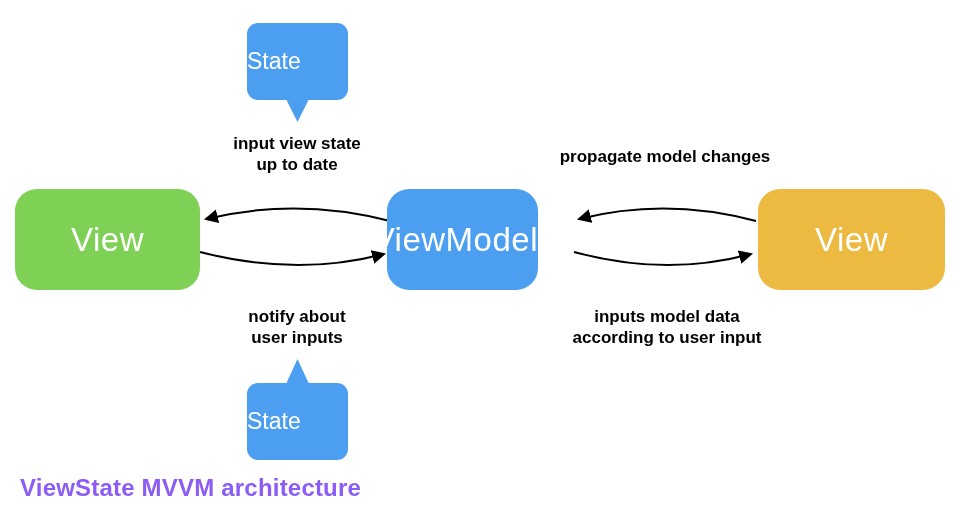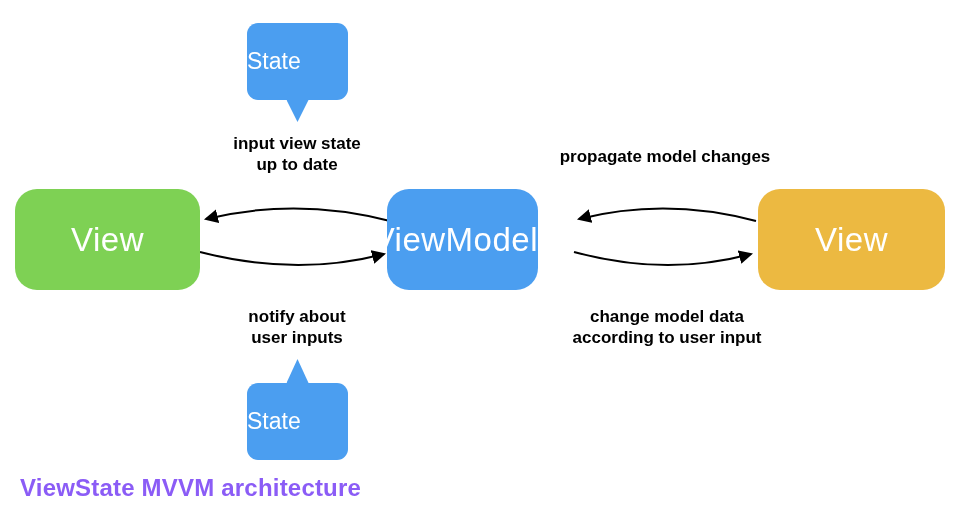--- a/index.html
+++ b/index.html
@@ -122,18 +122,18 @@
   </div>
   <div class="node" id="node-model" style="background-color: rgb(236, 185, 65);">
     <span>View</span>
   </div>
 
   <div class="edge-label" id="label-keep">input view state
 up to date</div>
   <div class="edge-label" id="label-notify">notify about
 user inputs</div>
   <div class="edge-label" id="label-propagate">propagate model changes</div>
-  <div class="edge-label" id="label-change">change model data
+  <div class="edge-label" id="label-change">inputs model data
 according to user input</div>
 
   <div class="diagram-title">ViewState MVVM architecture</div>
 
 </div>
 
 </body></html>

